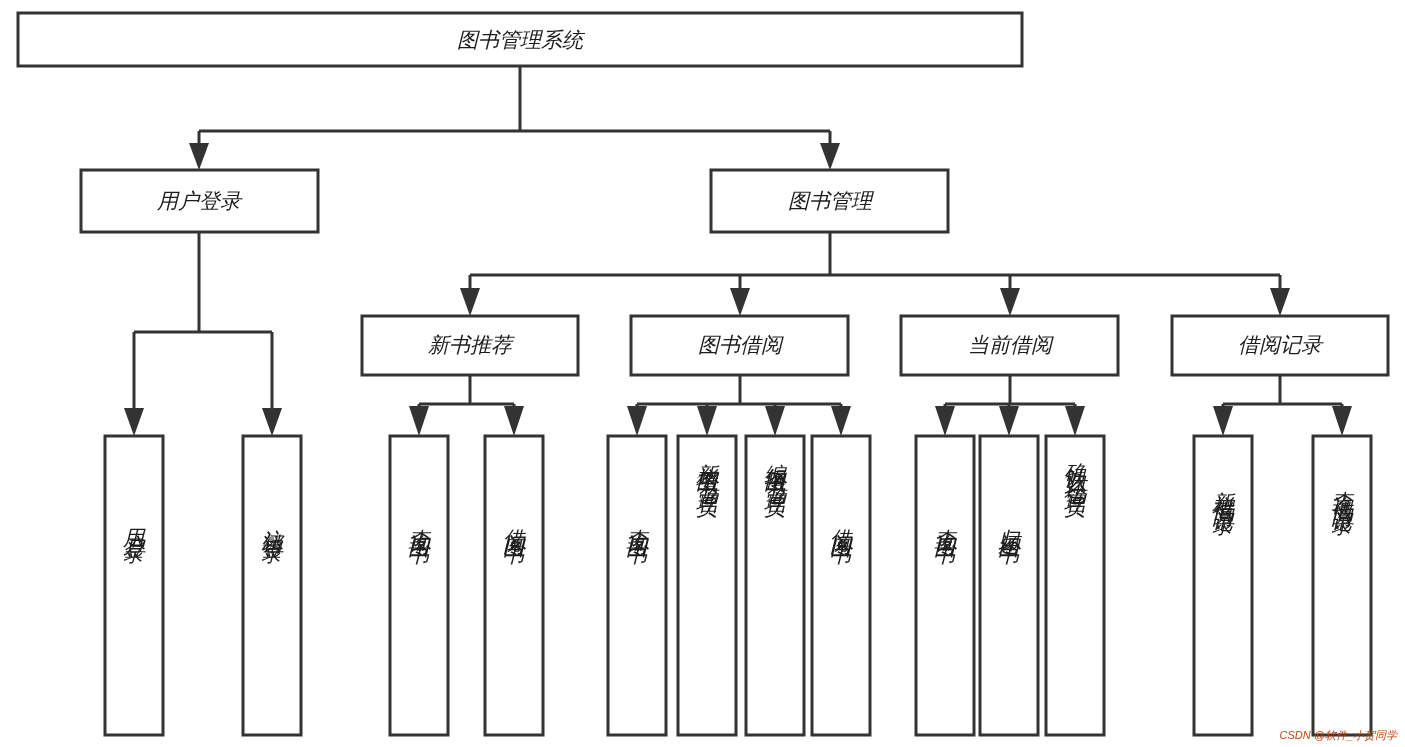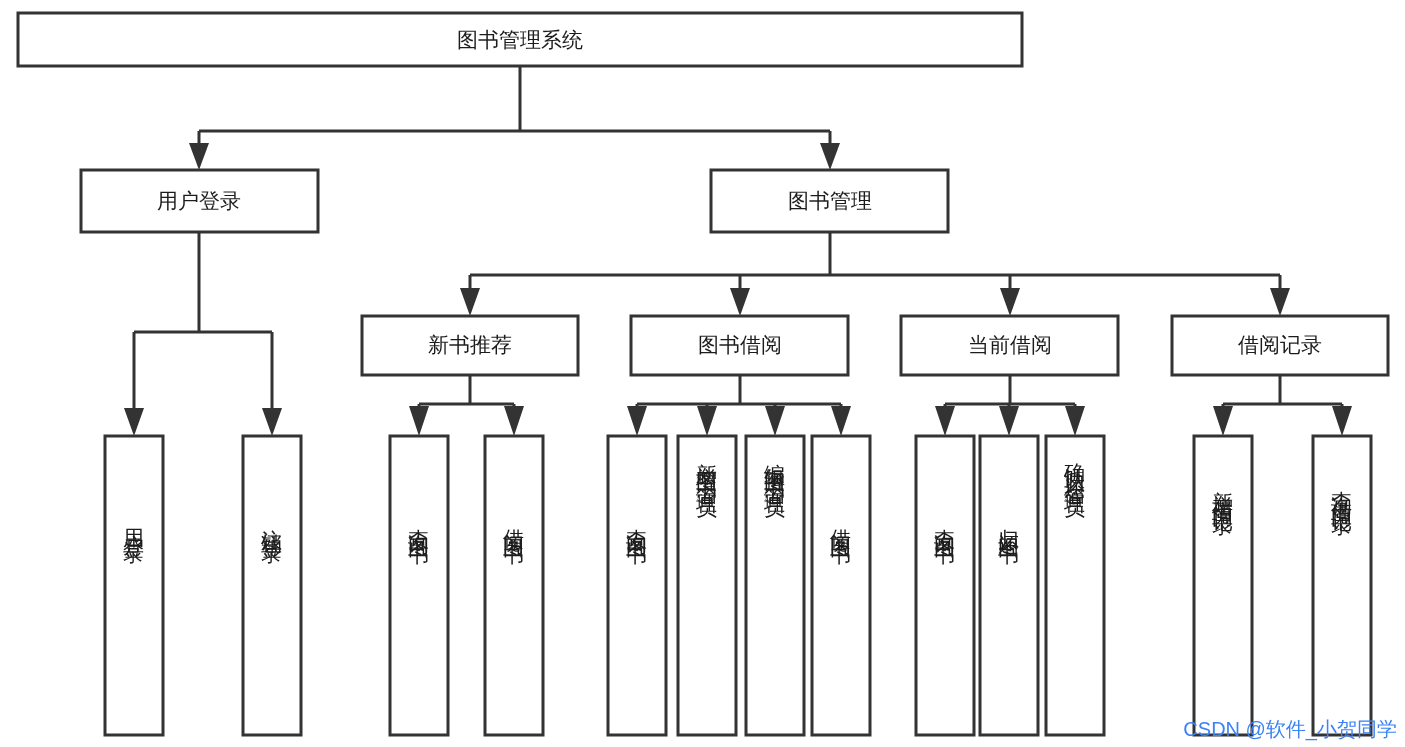--- a/index.html
+++ b/index.html
@@ -12,20 +12,21 @@
     height: 747px;
     font-family: "Liberation Sans", "DejaVu Sans", sans-serif;
     position: relative;
     overflow: hidden;
   }
   #diagram-root {
     position: absolute;
     left: 0; top: 0;
     width: 1405px;
     height: 747px;
+    font-style: italic;
   }
   svg.flow {
     display: block;
     width: 1405px;
     height: 747px;
   }
   .node-rect {
     fill: #ffffff;
     stroke: #333333;
     stroke-width: 3;
@@ -53,22 +54,22 @@
     fill: #1c1c1c;
     writing-mode: vertical-rl;
     text-orientation: upright;
     letter-spacing: 5px;
   }
   .watermark {
     position: absolute;
     right: 8px;
     bottom: 4px;
     font-family: "Liberation Sans", "DejaVu Sans", sans-serif;
-    font-size: 20px;
-    color: #3b82f6;
+    font-size: 11px;
+    color: #c2410c;
     white-space: nowrap;
     user-select: none;
   }
 </style>
 </head>
 <body>
 
 <div id="diagram-root">
   <svg class="flow" viewBox="0 0 1405 747" xmlns="http://www.w3.org/2000/svg">
 

